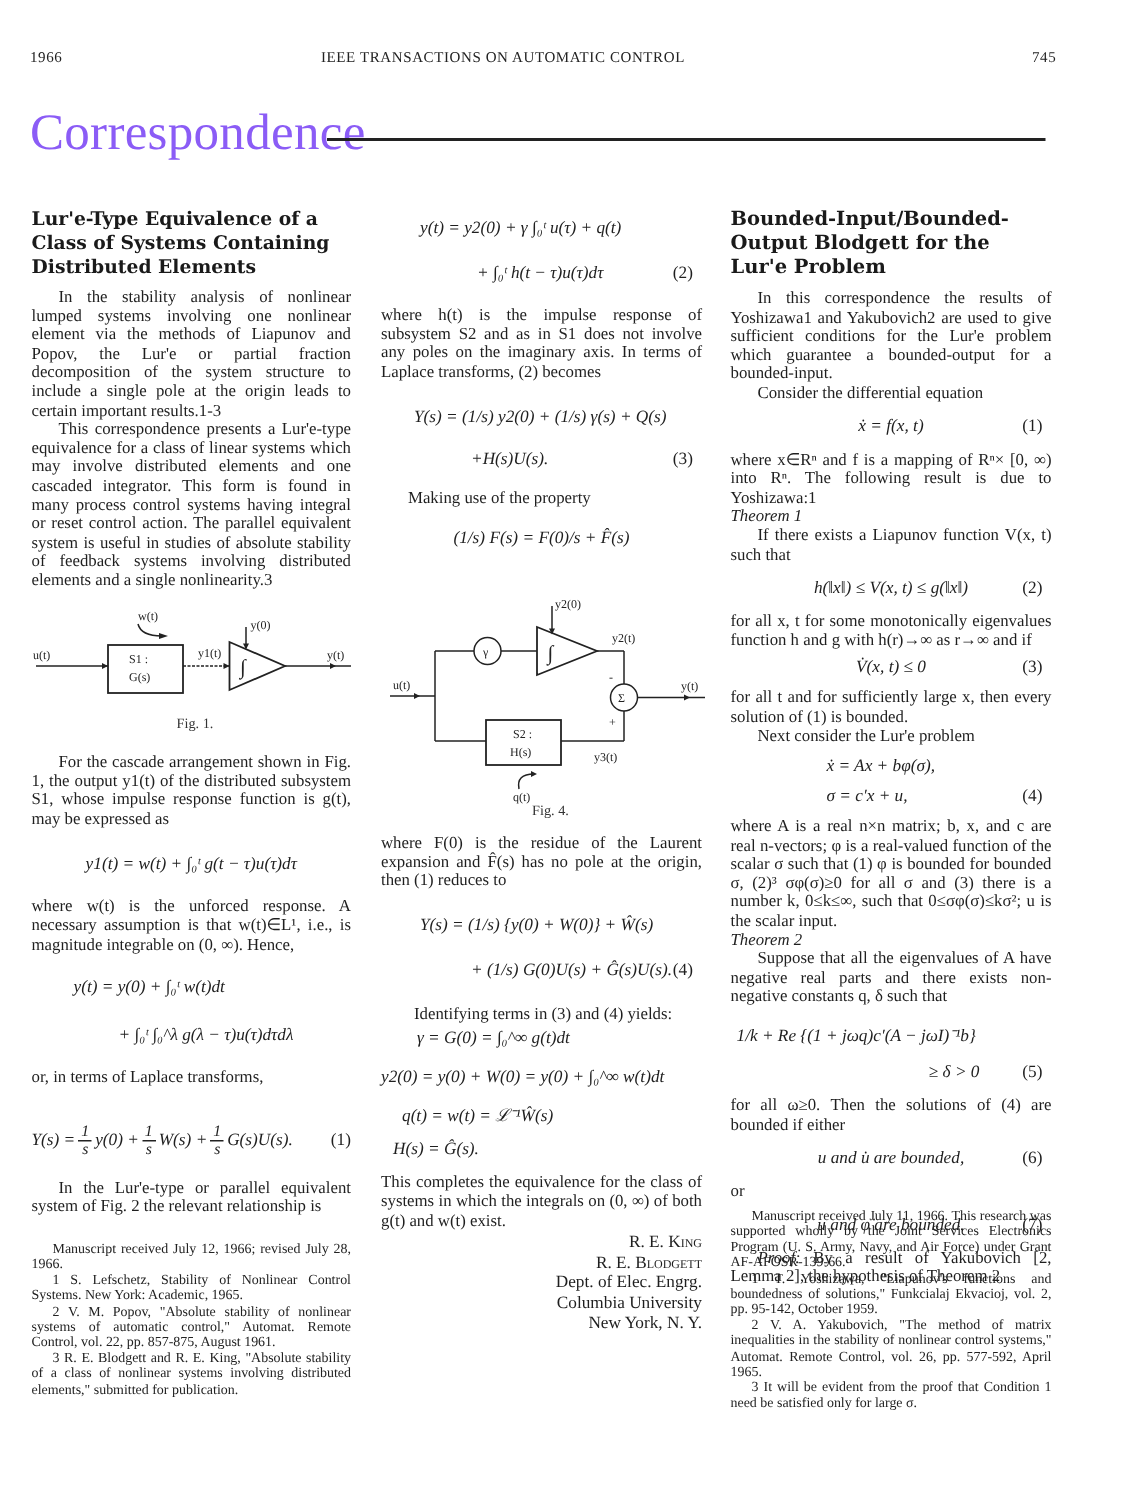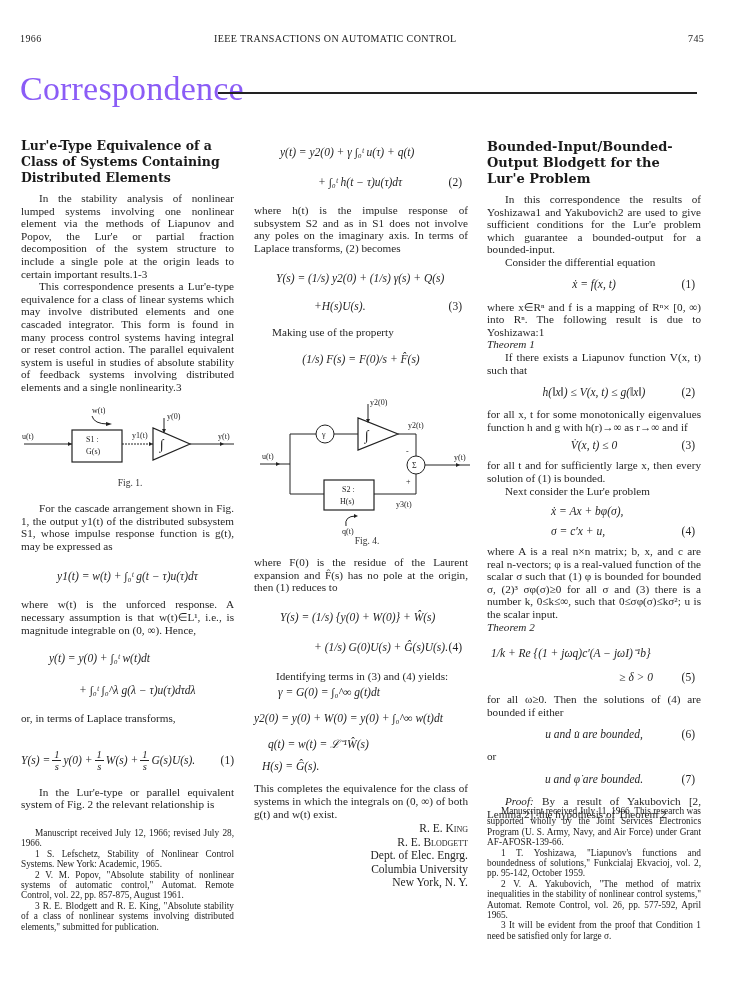--- a/index.html
+++ b/index.html
@@ -203,20 +203,21 @@
   </div>
   <p class="noindent">for all t and for sufficiently large x, then every solution of (1) is bounded.</p>
   <p>Next consider the Lur'e problem</p>
   <div class="eq" style="margin:4px 0 0; justify-content:flex-start; padding-left:64px;">ẋ = Ax + bφ(σ),</div>
   <div class="eq" style="margin:0 0 4px; justify-content:flex-start; padding-left:64px;">
     <span>σ = c′x + u,</span>
     <span class="num">(4)</span>
   </div>
   <p class="noindent">where A is a real n×n matrix; b, x, and c are real n-vectors; φ is a real-valued function of the scalar σ such that (1) φ is bounded for bounded σ, (2)³ σφ(σ)≥0 for all σ and (3) there is a number k, 0≤k≤∞, such that 0≤σφ(σ)≤kσ²; u is the scalar input.</p>
   <p class="theorem">Theorem 2</p>
+  <p>Suppose that all the eigenvalues of A have negative real parts and there exists non-negative constants q, δ such that</p>
   <div class="eq" style="margin:10px 0 4px; justify-content:flex-start; padding-left:4px;">1/k + Re {(1 + jωq)c′(A − jωI)⁻¹b}</div>
   <div class="eq" style="margin:4px 0 6px; justify-content:flex-end; padding-right:48px;">
     <span>≥ δ &gt; 0</span>
     <span class="num">(5)</span>
   </div>
   <p class="noindent">for all ω≥0. Then the solutions of (4) are bounded if either</p>
   <div class="eq" style="margin:6px 0;">
     <span>u and u̇ are bounded,</span>
     <span class="num">(6)</span>
   </div>

